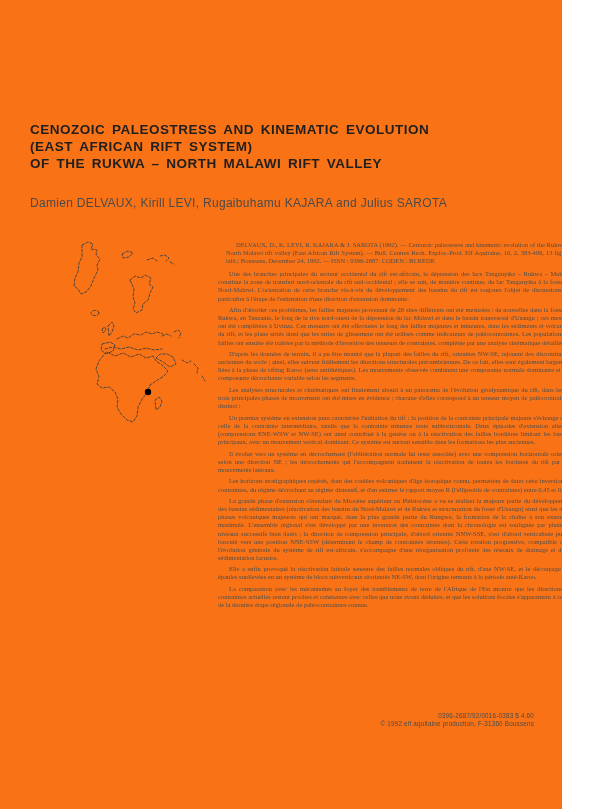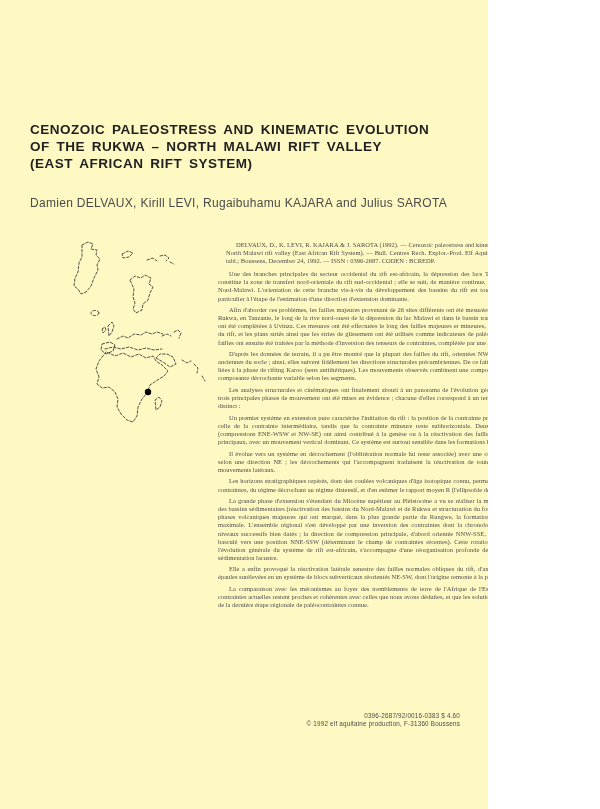--- a/index.html
+++ b/index.html
@@ -1,17 +1,17 @@
 <!DOCTYPE html>
 <html style="--ink: #1f1f1f; --subtle: #4a4a4a; --bodytext: #4d4d4d; --mapline: #3f3f3f; --marker: #000000;"><head>
 <meta charset="utf-8">
 <style>
   html,body{margin:0;padding:0;background:#ffffff;}
   .page{
-    position:relative;width:488px;height:809px;background:#fef9c3;overflow:hidden;
+    position:relative;width:562px;height:809px;background:#f97316;overflow:hidden;
     font-family:"Liberation Sans",sans-serif;
     text-decoration:underline;
   }
   .title{
     position:absolute;left:30px;top:121px;width:470px;
     font-weight:bold;font-size:13.5px;line-height:17px;
     letter-spacing:0.5px;word-spacing:2.5px;color:var(--ink,#1f1f1f);
   }
   .title div{white-space:nowrap;}
   .authors{
@@ -36,22 +36,22 @@
     font-size:6.3px;line-height:8px;color:var(--subtle,#4a4a4a);letter-spacing:0.2px;
   }
 </style>
 </head>
 <body>
 
 <div class="page">
 
   <div class="title">
     <div>CENOZOIC PALEOSTRESS AND KINEMATIC EVOLUTION</div>
+    <div>(EAST AFRICAN RIFT SYSTEM)</div>
     <div>OF THE RUKWA – NORTH MALAWI RIFT VALLEY</div>
-    <div>(EAST AFRICAN RIFT SYSTEM)</div>
   </div>
 
   <div class="authors">Damien DELVAUX, Kirill LEVI, Rugaibuhamu KAJARA and Julius SAROTA</div>
 
   <svg class="map" viewBox="0 0 178 198" aria-hidden="true">
 
     <path class="dashed" d="M40,9 l6,-3 5,2 -2,5 6,1 -1,5 4,4 -3,6 1,5 -4,8 -3,8 -5,6 -5,2 -3,-5 -4,-3 1,-8 3,-6 1,-9 3,-6 z"></path>
 
     <path class="dashed" d="M80,18 l6,-3 5,2 -4,4 -6,1 z M105,24 l6,-2 4,3 M118,20 l5,-1 4,3 -3,3 M128,26 l4,2"></path>
 

